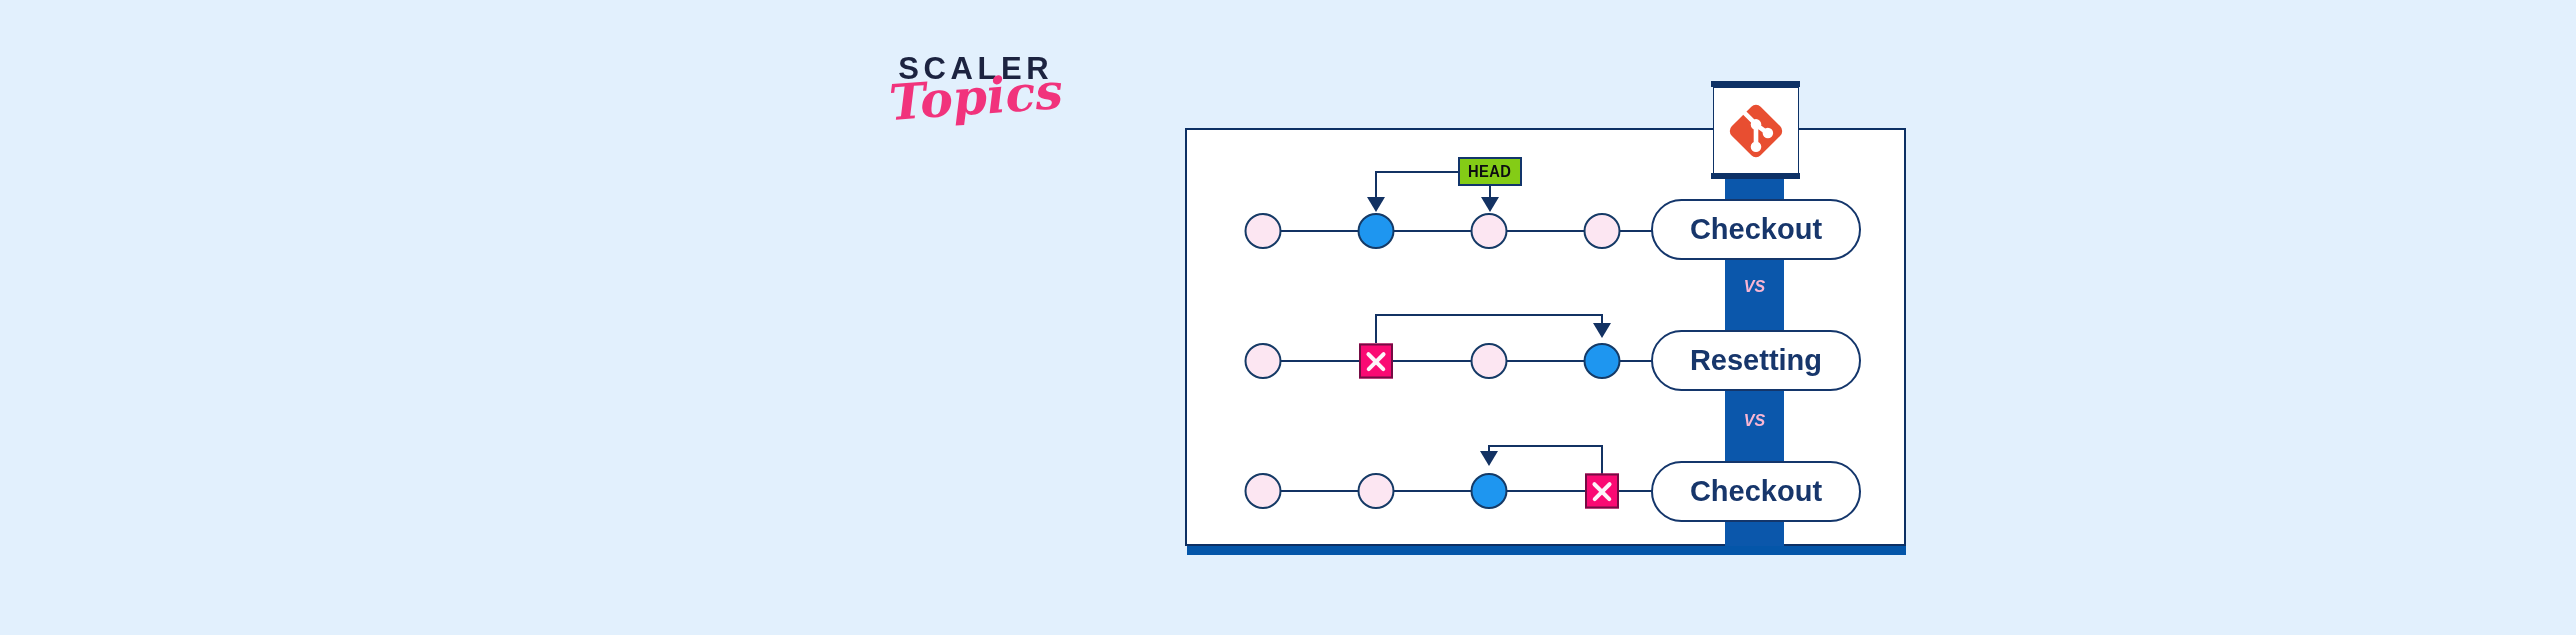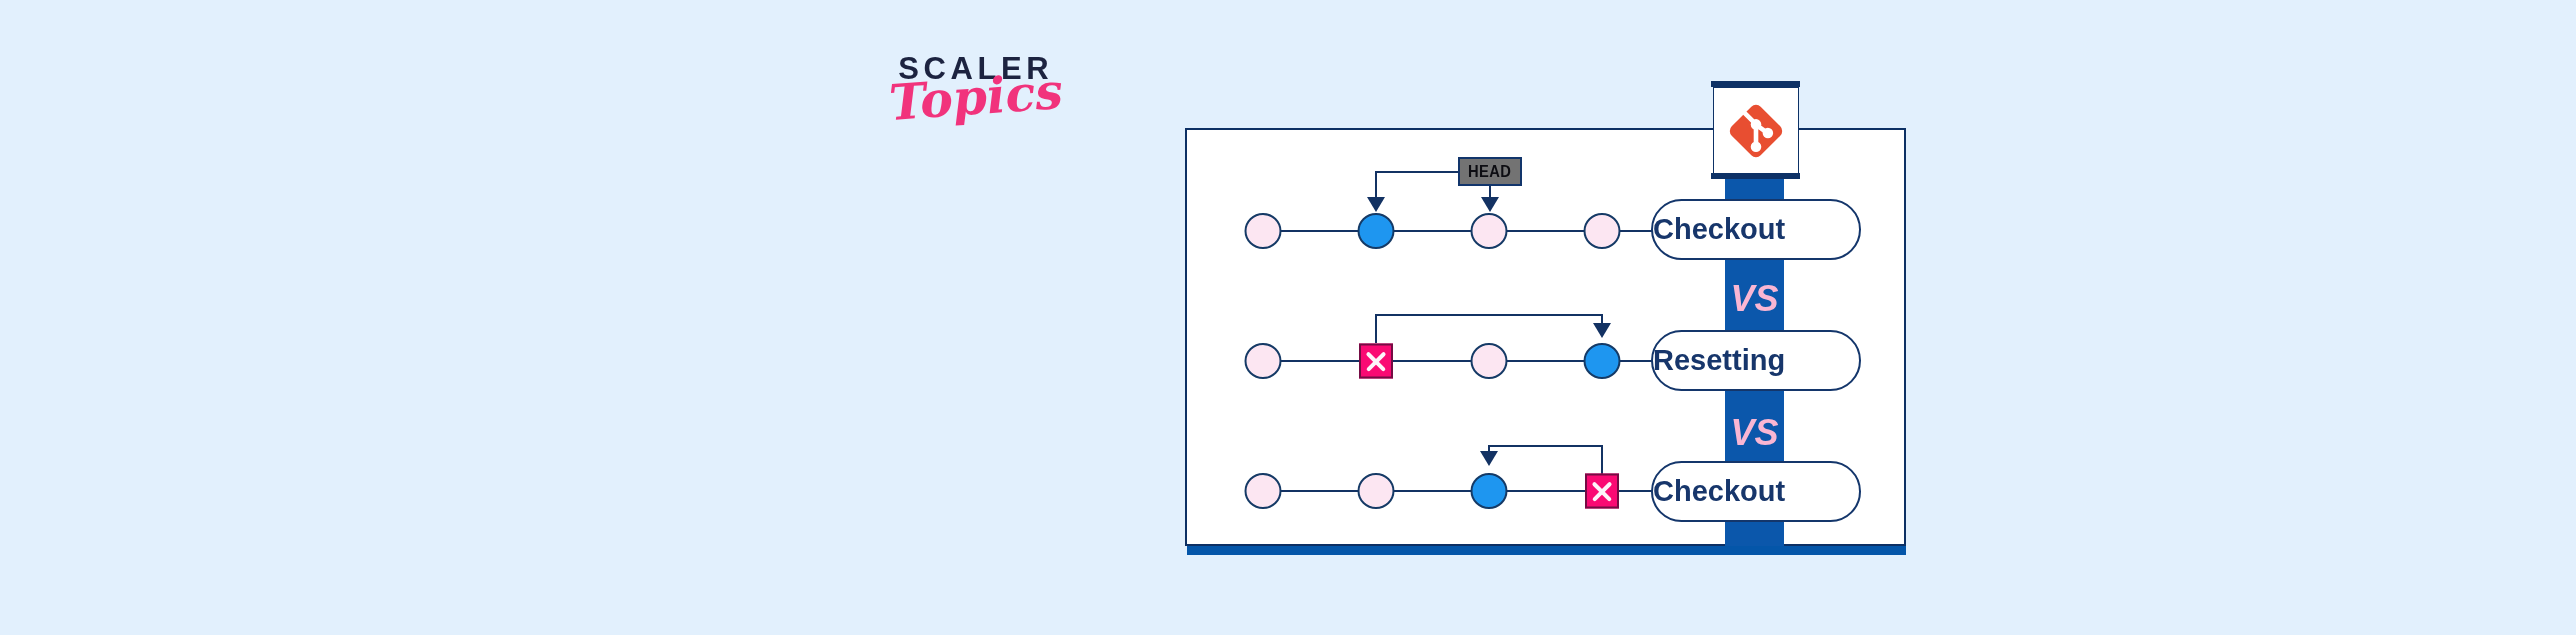--- a/index.html
+++ b/index.html
@@ -42,36 +42,36 @@
   .node.pink { width:37px; height:36px; border-radius:50%; background:#fce6f2; border:2.1px solid #153a66; }
   .node.blue { width:37px; height:36px; border-radius:50%; background:#1e96f0; border:2.1px solid #153a66; }
   .node.x    { width:34px; height:35px; background:#fa0a73; border:2.1px solid #750c44; }
   .node.x i  { position:absolute; left:50%; top:50%; width:25px; height:3.6px; border-radius:2.1px;
                background:#fdf4f9; }
   .node.x i.xa { transform:translate(-50%,-50%) rotate(45deg); }
   .node.x i.xb { transform:translate(-50%,-50%) rotate(-45deg); }
 
   
   .head-box { position:absolute; left:1458px; top:157px; width:64px; height:29px;
-              background:#737373; border:2.1px solid #12356b; z-index:2;
+              background:#84cc16; border:2.1px solid #12356b; z-index:2;
               display:flex; align-items:center; justify-content:center; }
   .head-box span { font-size:16px; font-weight:bold; color:#0d0d12; letter-spacing:0.5px;
                    transform:scaleX(.92); }
 
   
   .pill { position:absolute; left:1651px; width:210px; height:61px; background:#ffffff;
           border:2.1px solid #14366b; border-radius:31px; z-index:5;
-          display:flex; align-items:center; justify-content:flex-start; }
+          display:flex; align-items:center; justify-content:center; }
   .pill span { font-size:29px; font-weight:bold; color:#17366b; }
   .pill.checkout  { top:199px; }
   .pill.reverting { top:330px; }
   .pill.resetting { top:461px; }
 
   .vs { position:absolute; left:1725px; width:59px; text-align:center; z-index:5;
-        font-size:36px; font-weight:bold; font-style:italic; color:#f9b6d3; }
+        font-size:16px; font-weight:bold; font-style:italic; color:#f9b6d3; }
   .vs.vs1 { top:278px; }
   .vs.vs2 { top:412px; }
 </style>
 </head>
 <body>
 
 <div class="logo">
   <div class="logo-brand">SCALER</div>
   <div class="logo-sub">Topics</div>
 </div>

